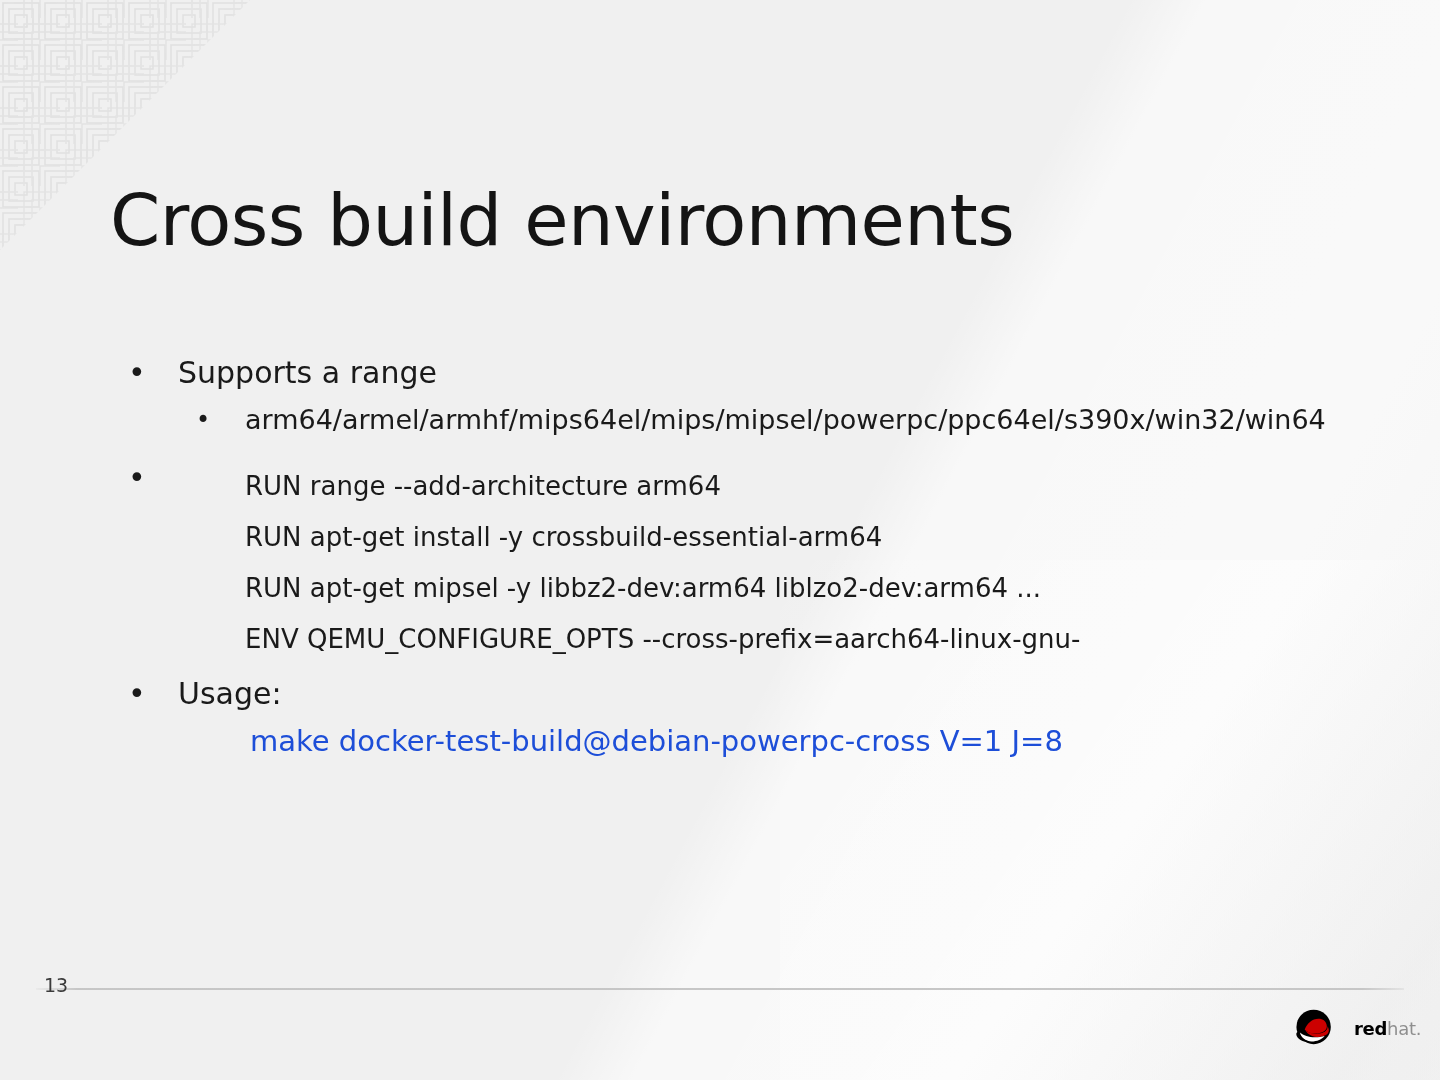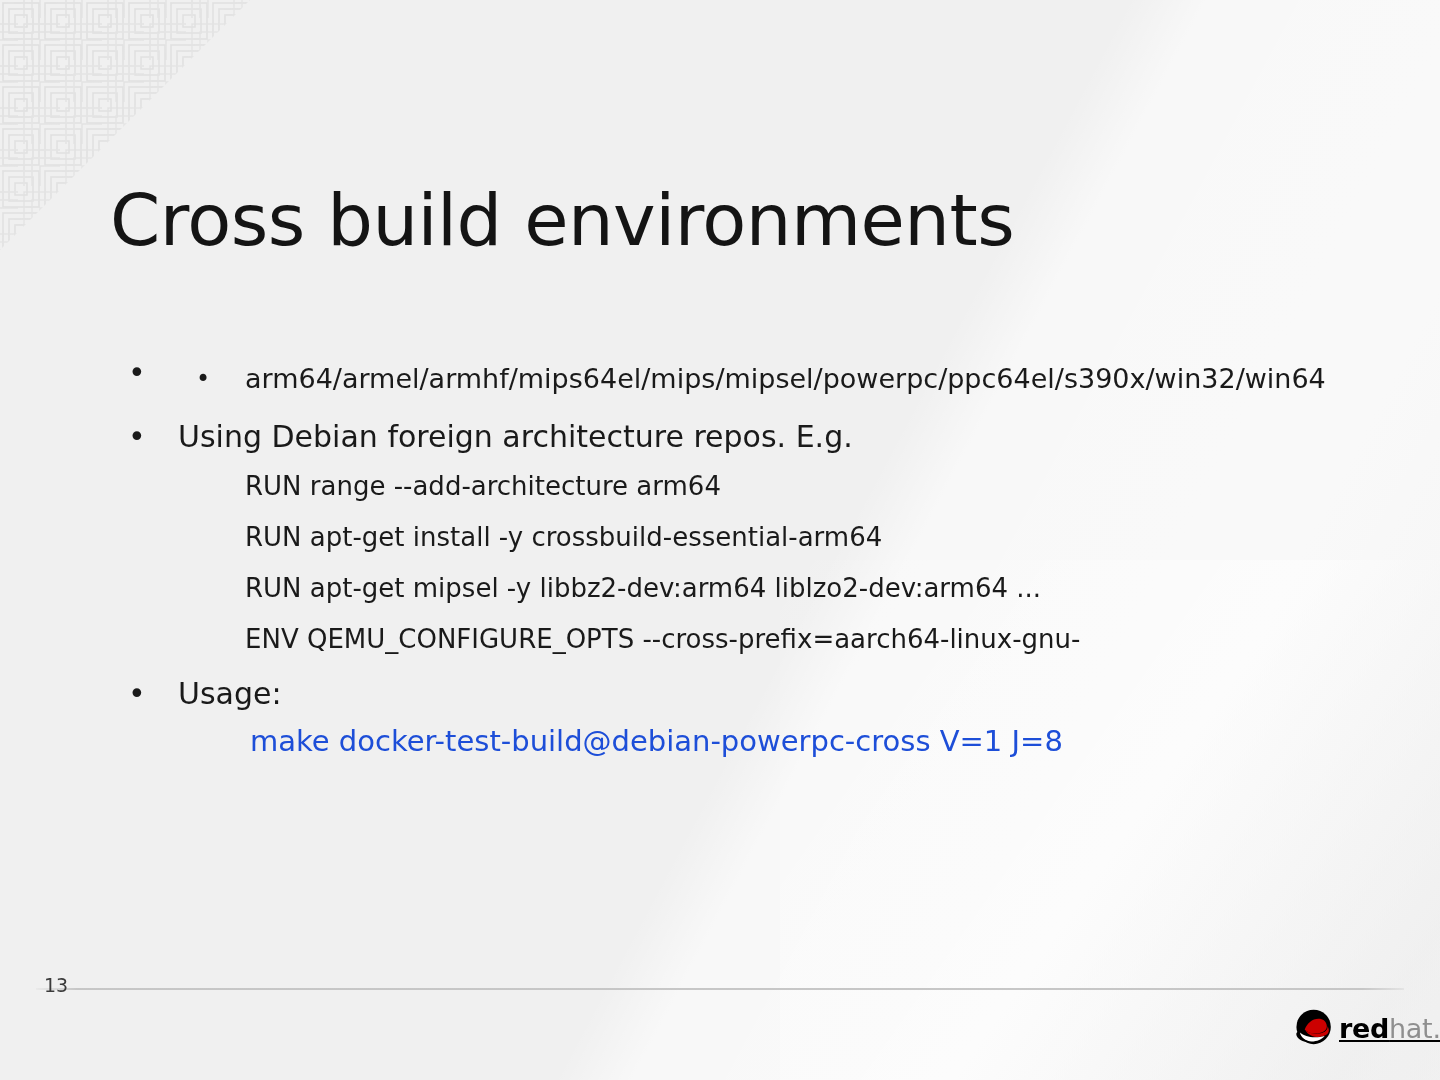--- a/index.html
+++ b/index.html
@@ -164,27 +164,26 @@
     position: absolute;
     left: 1293px;
     top: 1008px;
     width: 124px;
     height: 42px;
     display: flex;
     align-items: center;
   }
   .logo-mark { width: 44px; height: 40px; flex: 0 0 auto; }
   .logo-word {
-    font-size: 27px;
+    font-size: 18px;
     line-height: 24px;
     font-weight: 700;
-    margin-left: 2px;
+    margin-left: 17px;
     letter-spacing: -0.3px;
     white-space: nowrap;
-    text-decoration: underline;
   }
   .logo-word .red { color: #000000; }
   .logo-word .hat { color: #8f8f8f; font-weight: 400; }
 </style>
 </head>
 <body>
 
 <div class="slide">
 
   <div class="bg-diagonal"></div>
@@ -217,32 +216,32 @@
       <rect x="0" y="0" width="250" height="250" fill="url(#sqTileB)"></rect>
     </g>
   </svg>
 
   <h1 class="title">Cross build environments</h1>
 
   <div class="body">
 
     <div class="bullet-l1">
       <span class="dot">•</span>
+      <span>Supports a range</span>
     </div>
 
     <div class="bullet-l2">
       <span class="dot">•</span>
       <span>arm64/armel/armhf/mips64el/mips/mipsel/powerpc/ppc64el/s390x/win32/win64</span>
     </div>
 
     <div class="gap-after-sub"></div>
 
     <div class="bullet-l1">
       <span class="dot">•</span>
-      <span>Using Debian foreign architecture repos. E.g.</span>
     </div>
 
     <div class="code-block">
       <div class="code-line">RUN range --add-architecture arm64</div>
       <div class="code-line">RUN apt-get install -y crossbuild-essential-arm64</div>
       <div class="code-line">RUN apt-get mipsel -y libbz2-dev:arm64 liblzo2-dev:arm64 ...</div>
       <div class="code-line">ENV QEMU_CONFIGURE_OPTS --cross-prefix=aarch64-linux-gnu-</div>
     </div>
 
     <div class="gap-after-code"></div>

